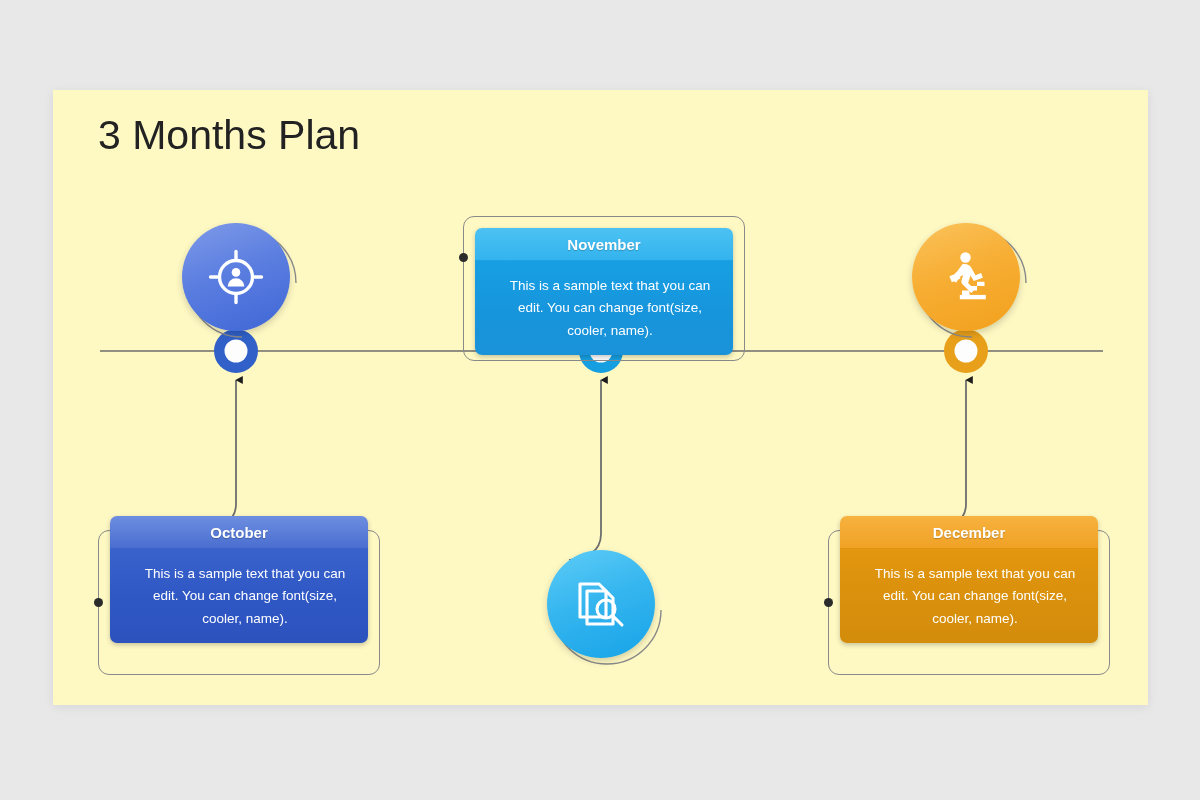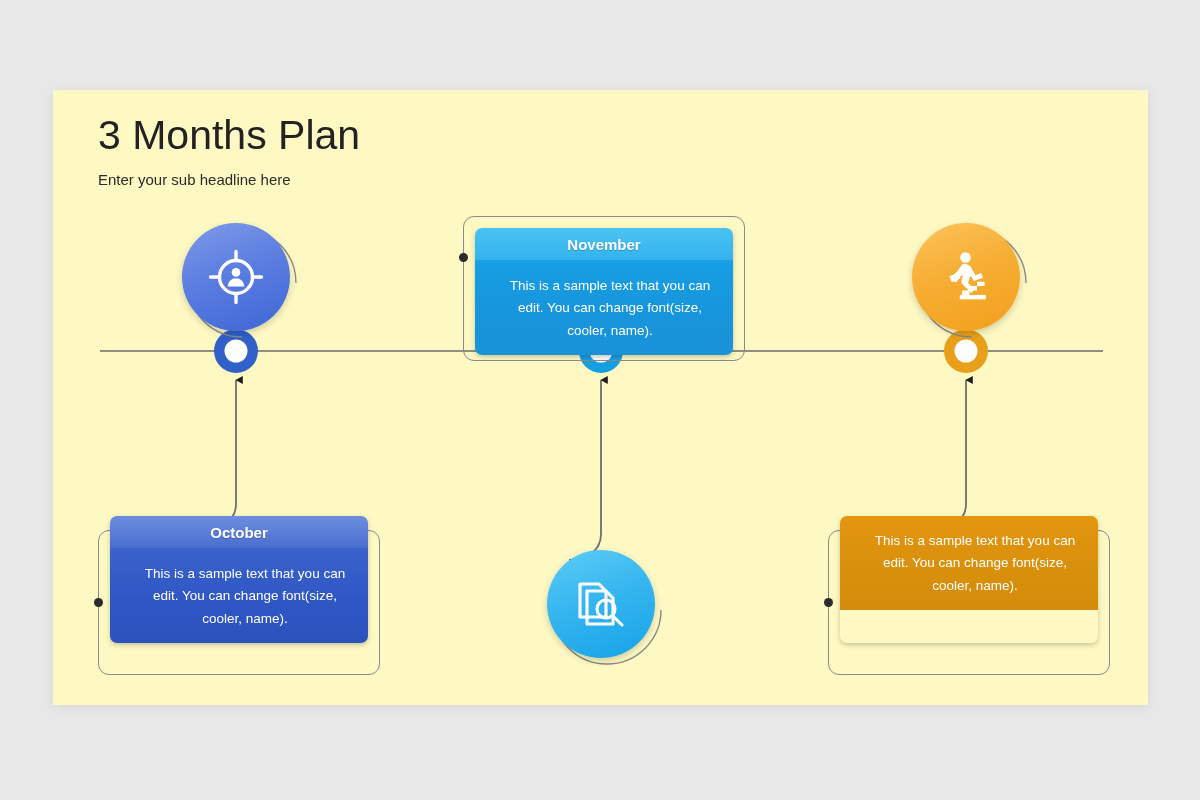--- a/index.html
+++ b/index.html
@@ -160,21 +160,20 @@
     pointer-events: none;
   }
 </style>
 </head>
 <body>
 
 <div id="slide">
 
   <div id="heading">
     <div id="title">3 Months Plan</div>
-    <div id="subtitle">Enter your sub headline here</div>
   </div>
 
   <svg id="vector-layer" viewBox="0 0 1095 615">
     <defs>
       <marker id="arrow-down" markerWidth="9" markerHeight="9" refX="4.5" refY="7.6" orient="auto" markerUnits="userSpaceOnUse">
         <path d="M0.6,0.8 L4.5,8.2 L8.4,0.8 Z" fill="#1d1d1d"></path>
       </marker>
       <marker id="arrow-up" markerWidth="9" markerHeight="9" refX="4.5" refY="1.4" orient="auto" markerUnits="userSpaceOnUse">
         <path d="M0.6,8.2 L4.5,0.8 L8.4,8.2 Z" fill="#1d1d1d"></path>
       </marker>
@@ -279,17 +278,18 @@
     <div class="card november" style="left:12px; top:15px;">
       <div class="card-header">November</div>
       <div class="card-body">This is a sample text that you can edit. You can change font(size, cooler, name).</div>
     </div>
   </div>
 
   <div class="card-group" style="left:775px; top:423px;">
     <div class="card-frame" style="left:0; top:17px; width:282px; height:145px;"></div>
     <div class="card-dot" style="left:-4px; top:85px;"></div>
     <div class="card december" style="left:12px; top:3px;">
+      <div class="card-header">December</div>
       <div class="card-body">This is a sample text that you can edit. You can change font(size, cooler, name).</div>
     </div>
   </div>
 
 </div>
 
 </body></html>

